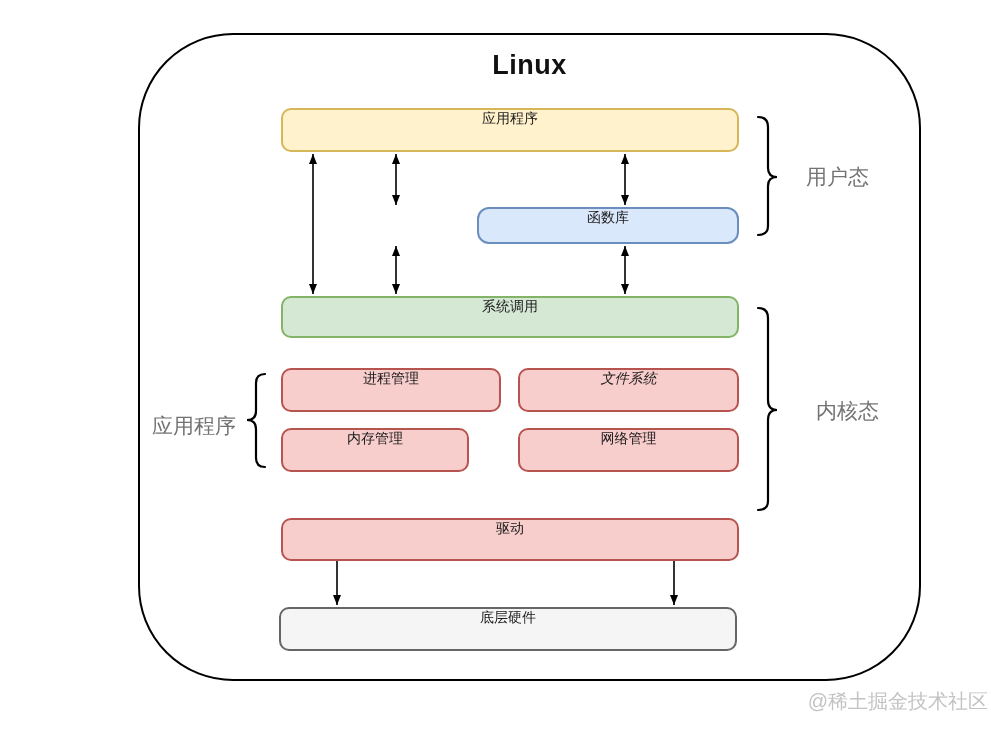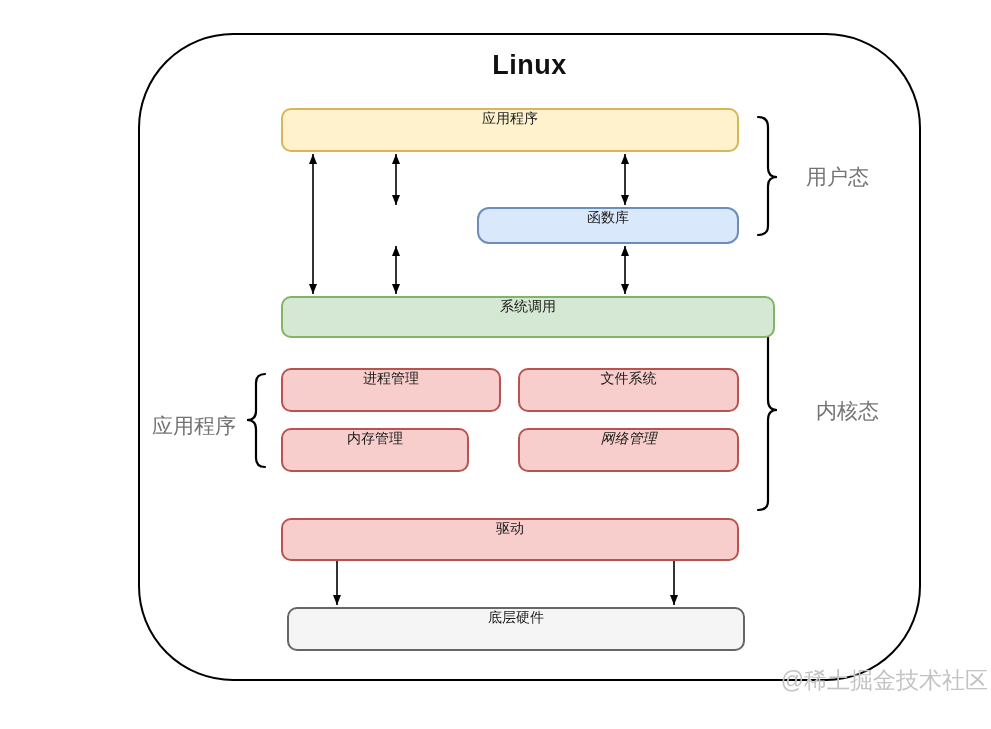--- a/index.html
+++ b/index.html
@@ -34,22 +34,22 @@
     z-index:2;
   }
   .side-label{
     position:absolute;
     font-size:21px;color:#737373;
     white-space:nowrap;
     z-index:2;
   }
   .watermark{
     position:absolute;
-    top:665px;right:3px;
-    font-size:23px;color:#c3c3c3;
+    top:688px;right:3px;
+    font-size:20px;color:#c3c3c3;
     z-index:3;
   }
   svg.connector-layer{
     position:absolute;left:0;top:0;z-index:1;
   }
   .arrow-line{stroke:#000;stroke-width:1.6;}
   .brace{stroke:#000;stroke-width:2.2;fill:none;stroke-linecap:round;}
 </style>
 </head>
 <body>
@@ -85,45 +85,45 @@
 
   <div class="node" style="left: 281px; top: 108px; width: 458px; height: 44px; background: rgb(255, 242, 204); border-color: rgb(214, 182, 86);">
     <span>应用程序</span>
   </div>
 
 
   <div class="node" style="left: 477px; top: 207px; width: 262px; height: 37px; border-radius: 12px; background: rgb(218, 232, 252); border-color: rgb(108, 142, 191);">
     <span>函数库</span>
   </div>
 
-  <div class="node" style="left: 281px; top: 296px; width: 494px; height: 42px; background: rgb(213, 232, 212); border-color: rgb(130, 179, 102);">
+  <div class="node" style="left: 281px; top: 296px; width: 458px; height: 42px; background: rgb(213, 232, 212); border-color: rgb(130, 179, 102);">
     <span>系统调用</span>
   </div>
 
   <div class="node" style="left: 281px; top: 368px; width: 220px; height: 44px; background: rgb(248, 206, 204); border-color: rgb(184, 84, 80);">
     <span>进程管理</span>
   </div>
 
-  <div class="node" style="left: 518px; top: 368px; width: 221px; height: 44px; background: rgb(248, 206, 204); border-color: rgb(184, 84, 80);">
+  <div class="node" style="left: 518px; top: 368px; width: 221px; height: 44px; background: rgb(248, 206, 204); border-color: rgb(184, 84, 80); font-style: italic;">
     <span>文件系统</span>
   </div>
 
   <div class="node" style="left: 281px; top: 428px; width: 188px; height: 44px; background: rgb(248, 206, 204); border-color: rgb(184, 84, 80);">
     <span>内存管理</span>
   </div>
 
-  <div class="node" style="left: 518px; top: 428px; width: 221px; height: 44px; background: rgb(248, 206, 204); border-color: rgb(184, 84, 80); font-style: italic;">
+  <div class="node" style="left: 518px; top: 428px; width: 221px; height: 44px; background: rgb(248, 206, 204); border-color: rgb(184, 84, 80);">
     <span>网络管理</span>
   </div>
 
   <div class="node" style="left: 281px; top: 495px; width: 458px; height: 43px; background: rgb(248, 206, 204); border-color: rgb(184, 84, 80); margin-top: 23px;">
     <span>驱动</span>
   </div>
 
-  <div class="node" style="left: 287px; top: 607px; width: 458px; height: 44px; background: rgb(245, 245, 245); border-color: rgb(102, 102, 102);">
+  <div class="node" style="left: 279px; top: 607px; width: 458px; height: 44px; background: rgb(245, 245, 245); border-color: rgb(102, 102, 102);">
     <span>底层硬件</span>
   </div>
 
   <div class="side-label" style="left:806px;top:163px">用户态</div>
 
   <div class="side-label" style="left:816px;top:397px">内核态</div>
 
   <div class="side-label" style="left:152px;top:412px">应用程序</div>
 
   <div class="watermark">@稀土掘金技术社区</div>

